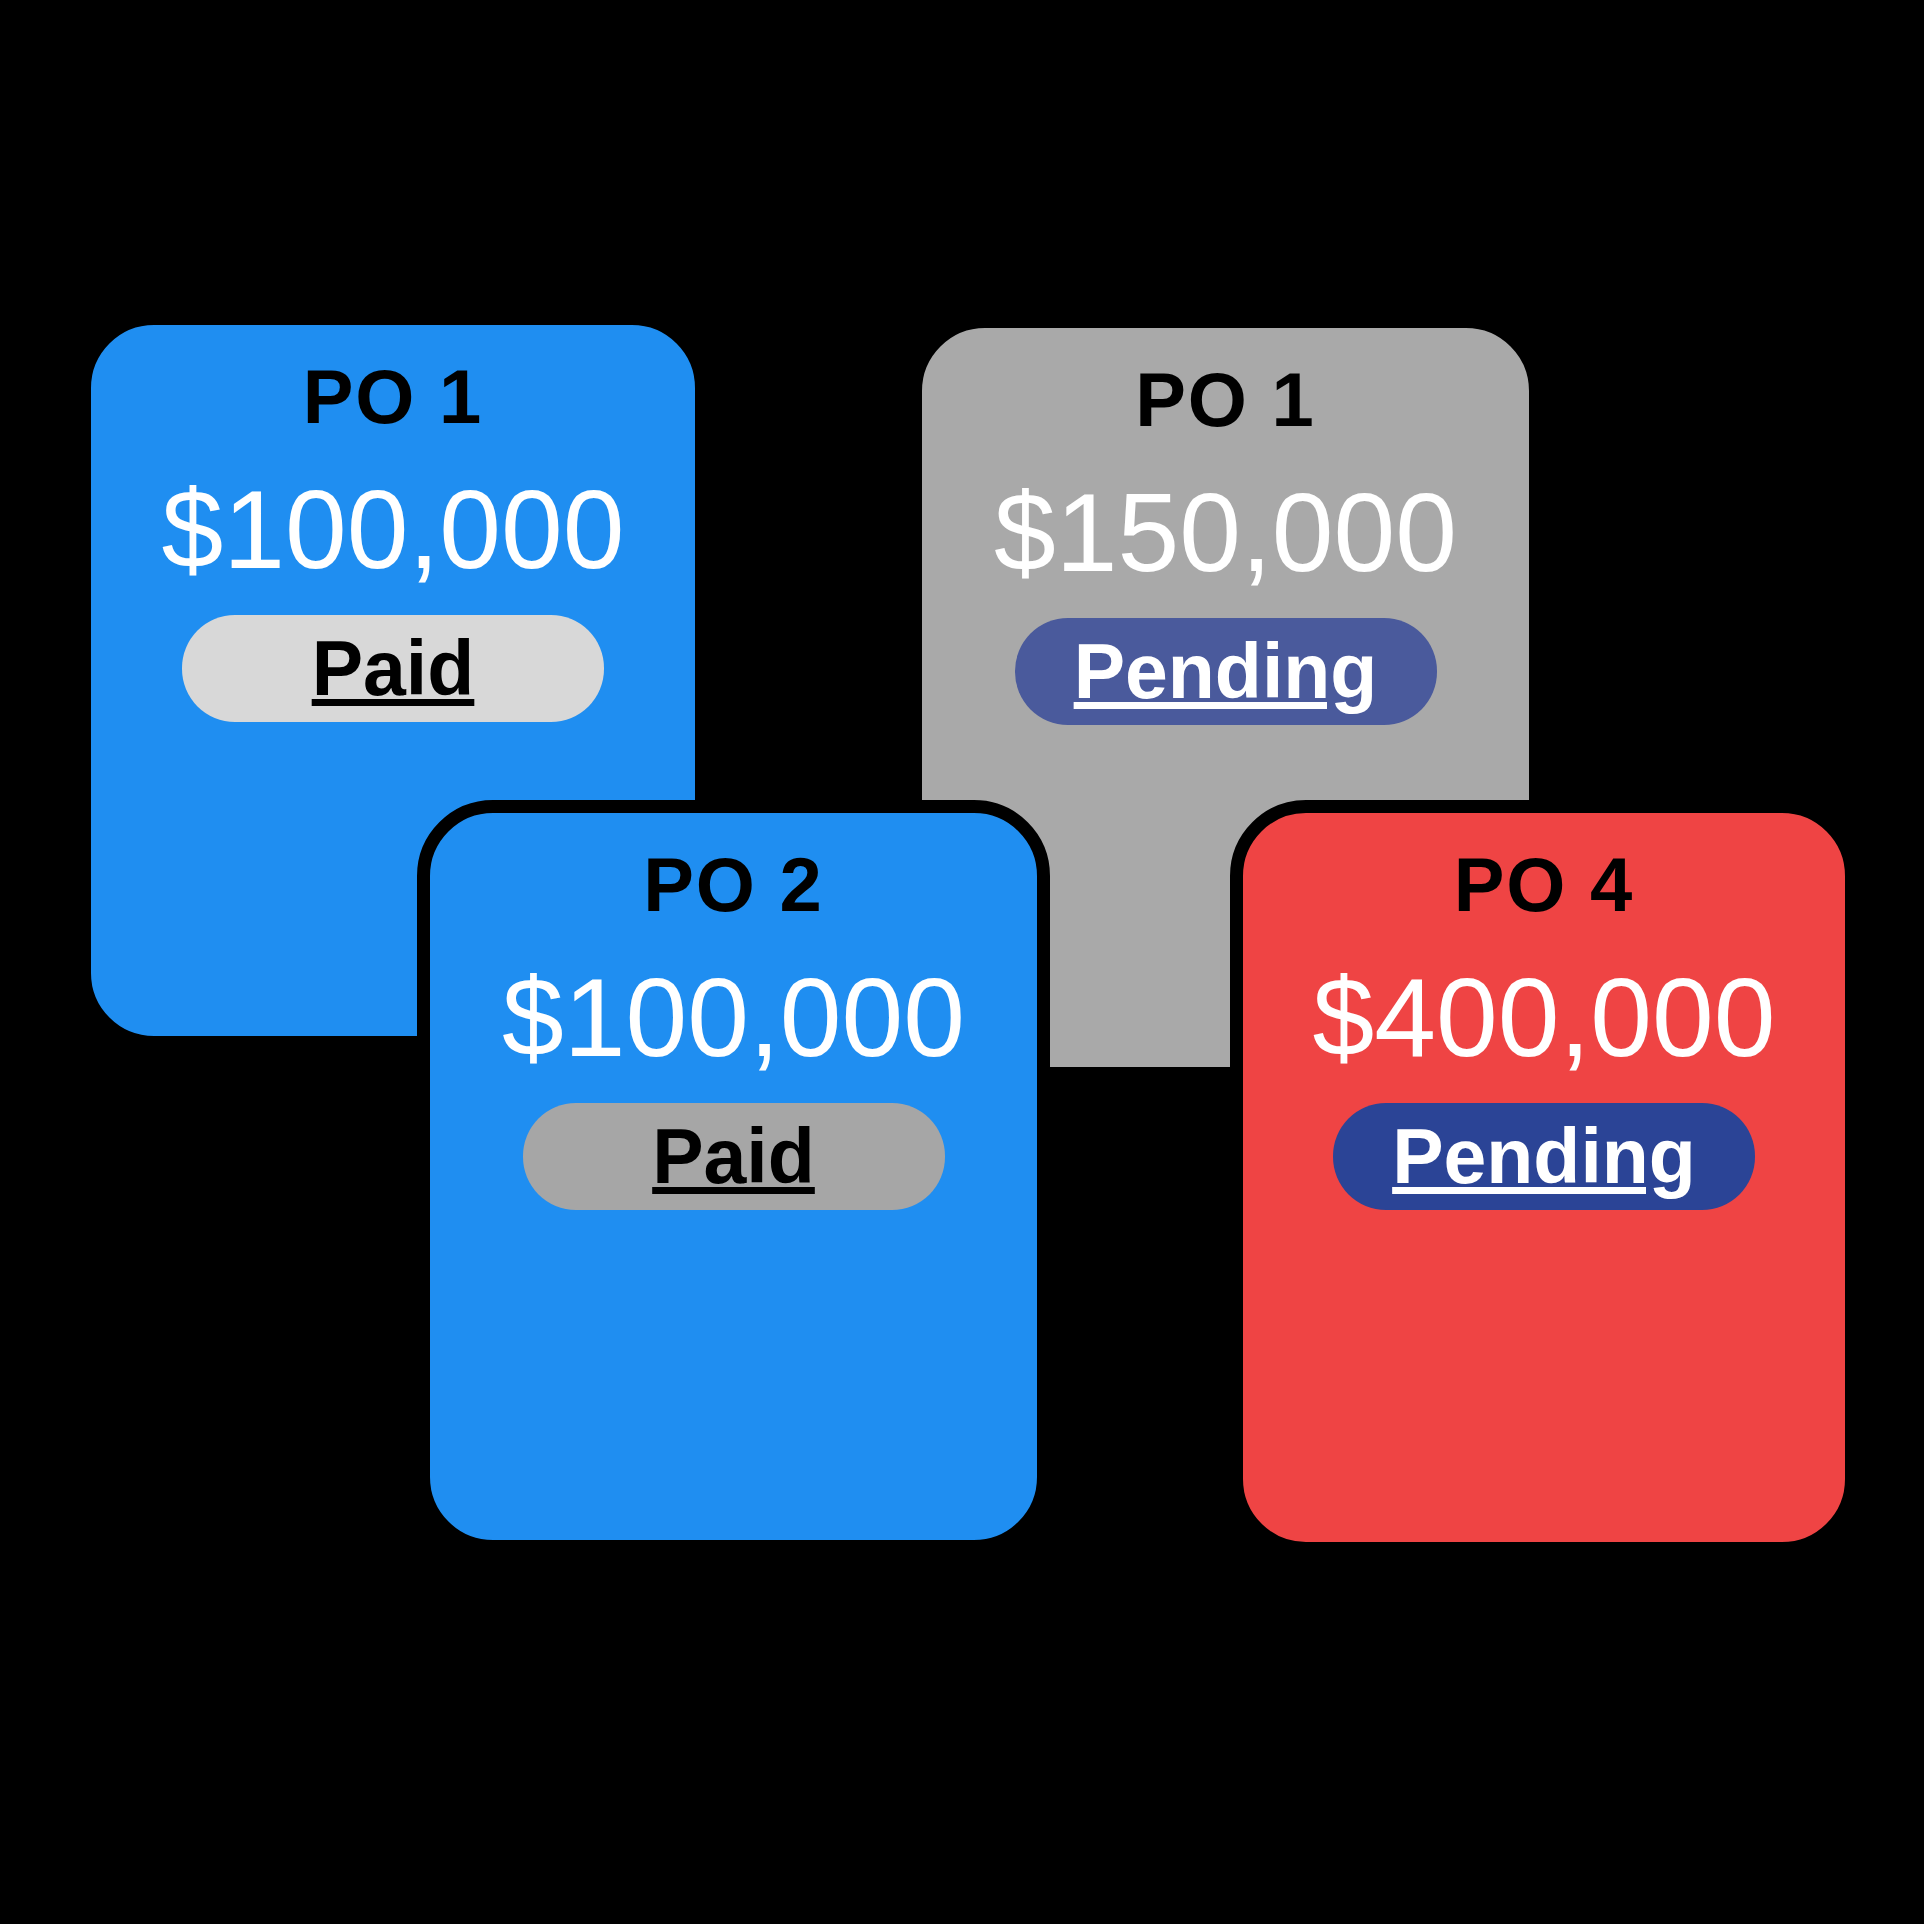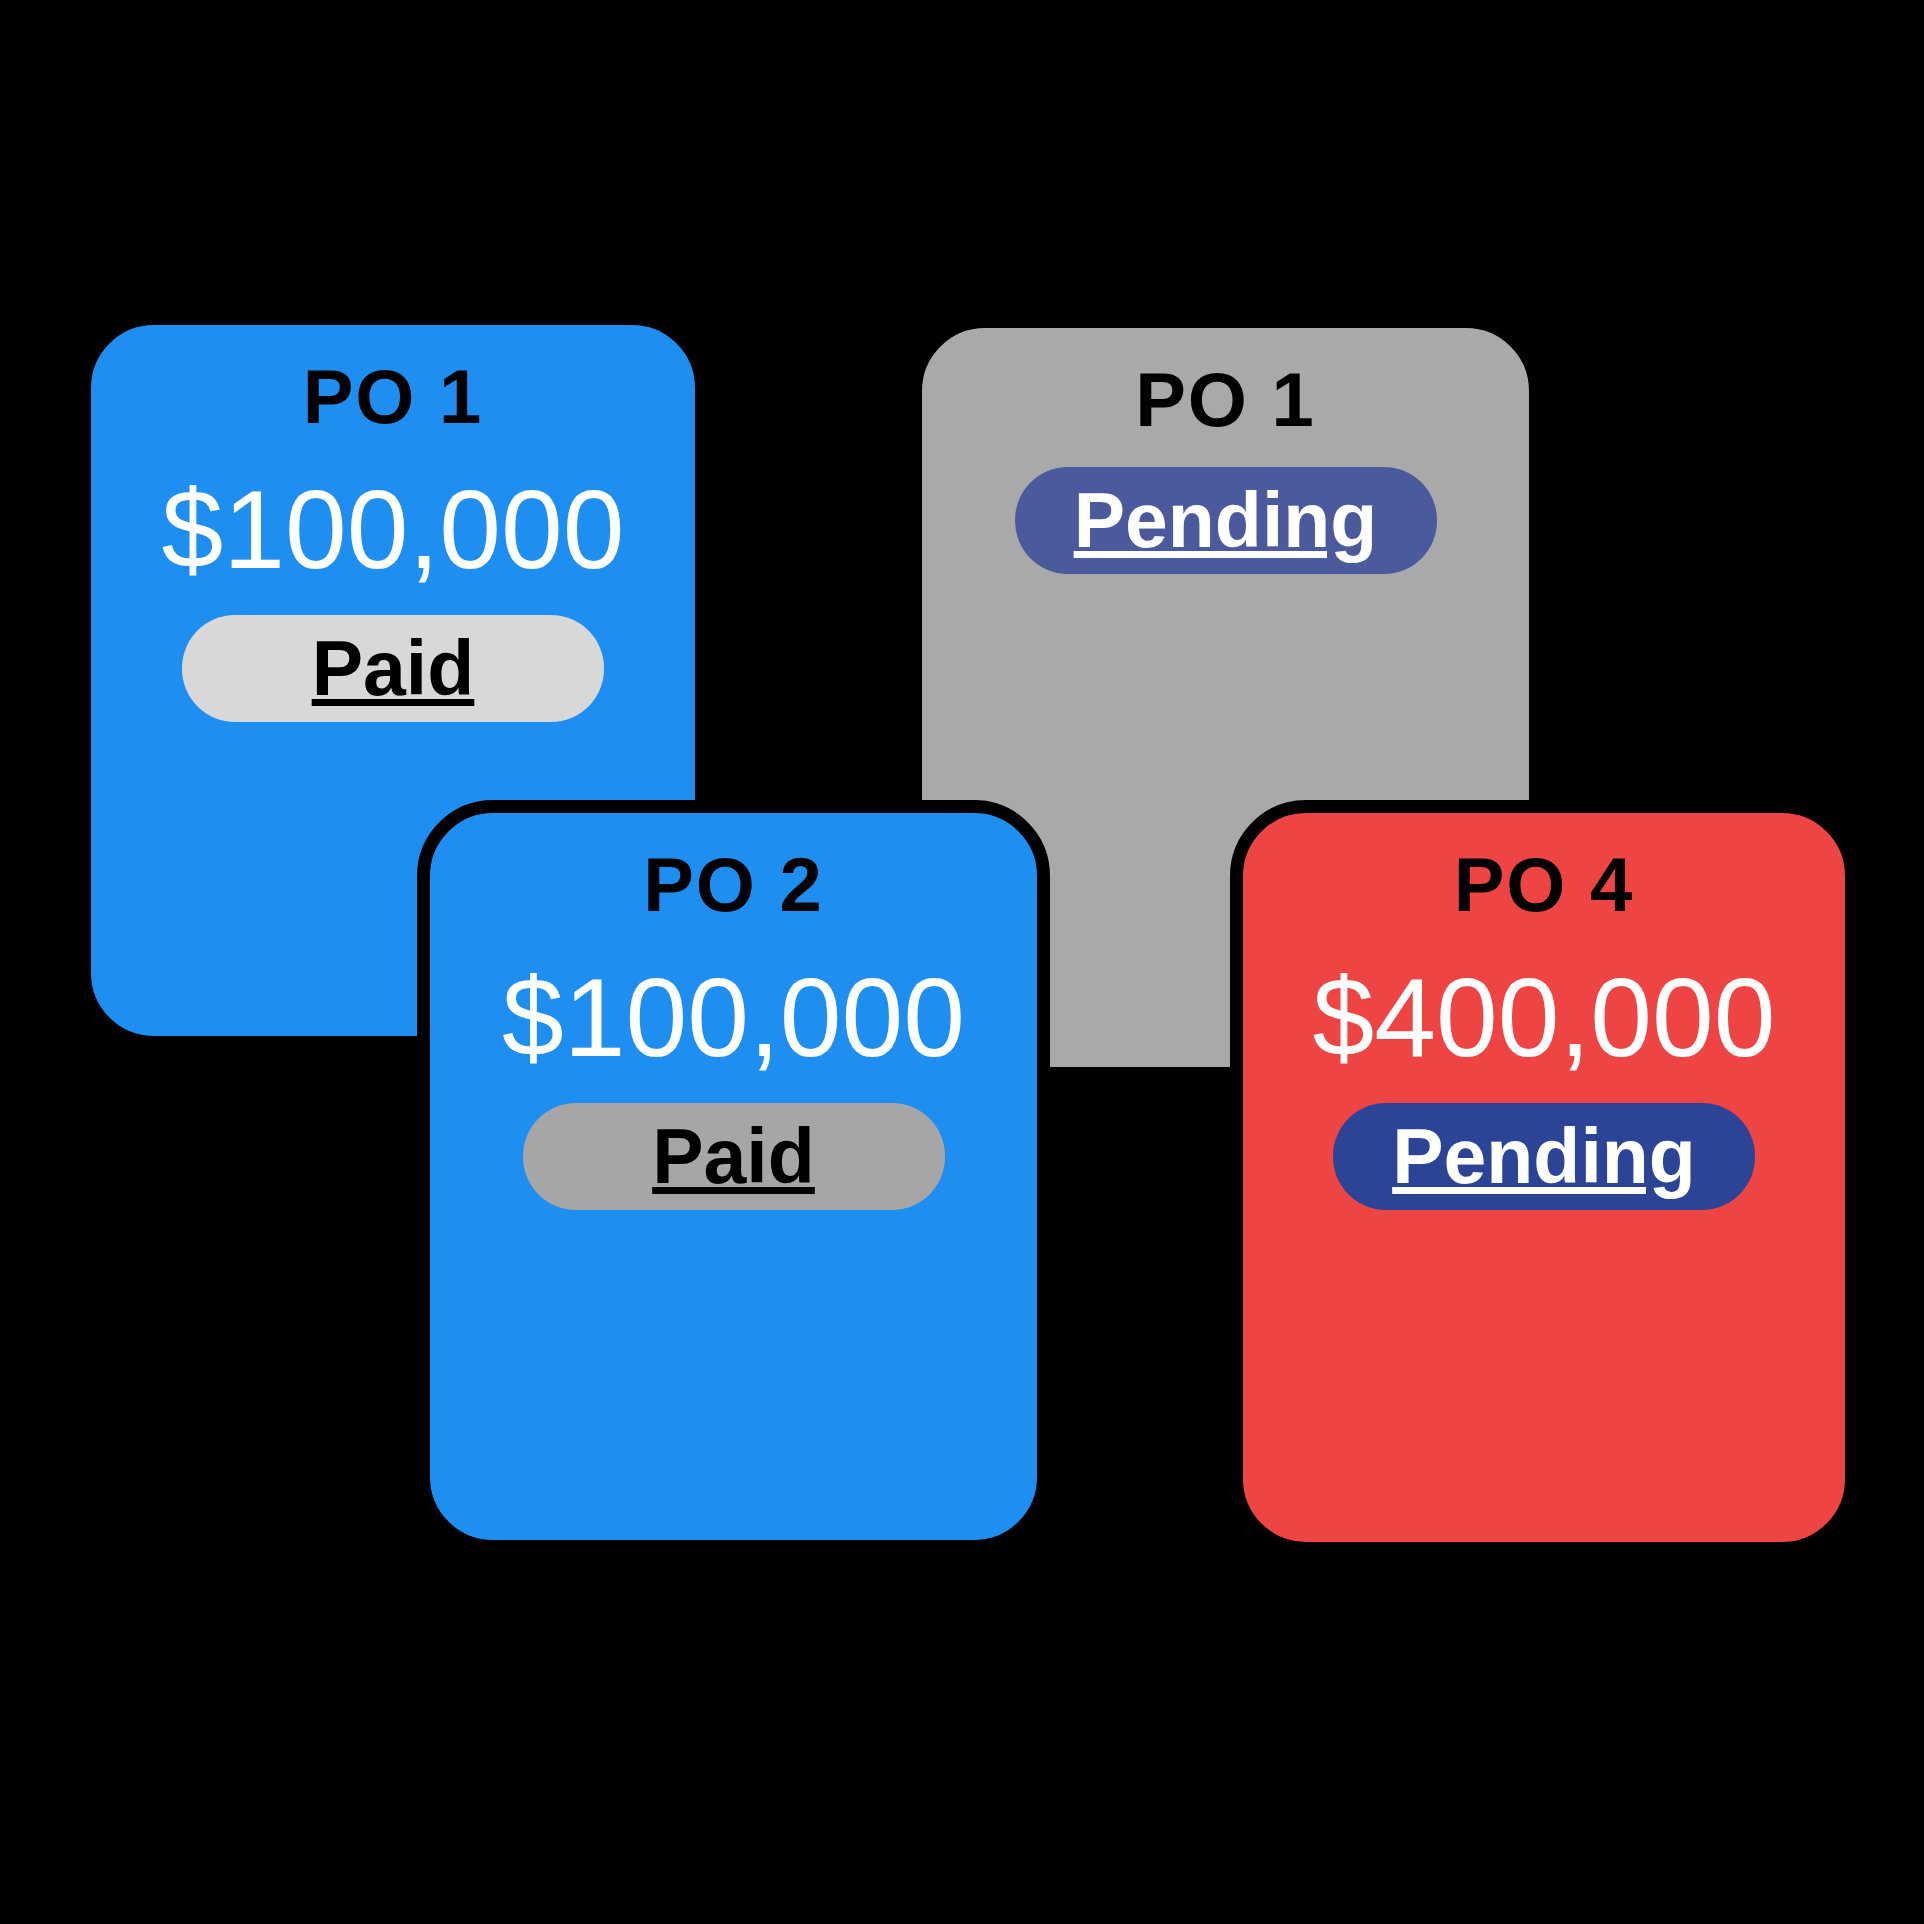--- a/index.html
+++ b/index.html
@@ -69,20 +69,21 @@
   <div class="card card--po1" style="background-color: rgb(31, 142, 241);">
     <div class="card__label" style="color: rgb(0, 0, 0);">PO 1</div>
     <div class="card__amount" style="color: rgb(255, 255, 255);">$100,000</div>
     <div class="card__badge" style="background-color: rgb(216, 216, 216);">
       <span class="card__badge-text" style="color: rgb(0, 0, 0);">Paid</span>
     </div>
   </div>
 
   <div class="card card--po3" style="background-color: rgb(169, 169, 169);">
     <div class="card__label" style="color: rgb(0, 0, 0);">PO 1</div>
+    <div class="card__amount" style="color: rgb(255, 255, 255);">$150,000</div>
     <div class="card__badge" style="background-color: rgb(74, 90, 156);">
       <span class="card__badge-text" style="color: rgb(255, 255, 255);">Pending</span>
     </div>
   </div>
 
   <div class="card card--po2" style="background-color: rgb(31, 142, 241);">
     <div class="card__label" style="color: rgb(0, 0, 0);">PO 2</div>
     <div class="card__amount" style="color: rgb(255, 255, 255);">$100,000</div>
     <div class="card__badge" style="background-color: rgb(166, 166, 166);">
       <span class="card__badge-text" style="color: rgb(0, 0, 0);">Paid</span>

